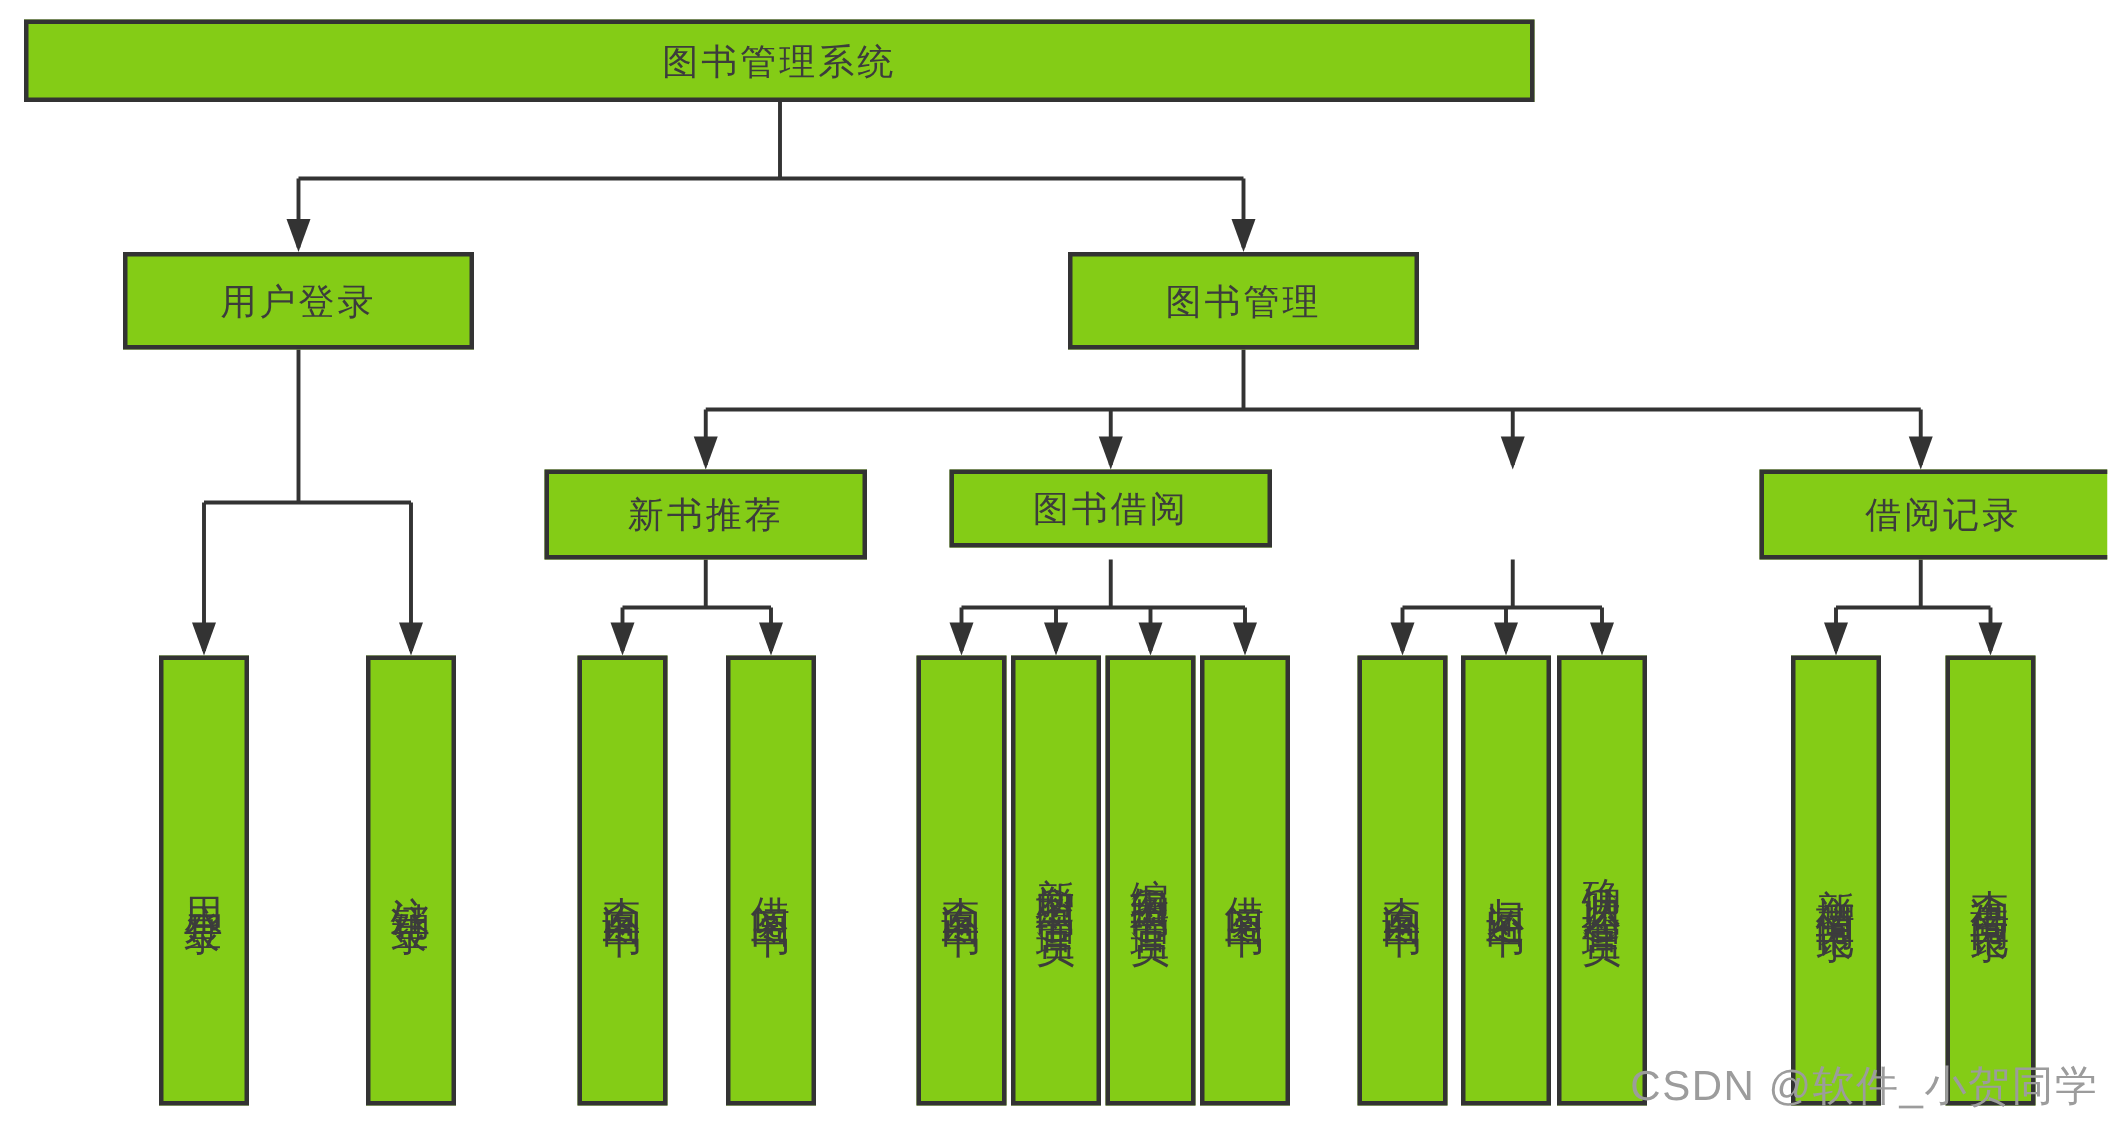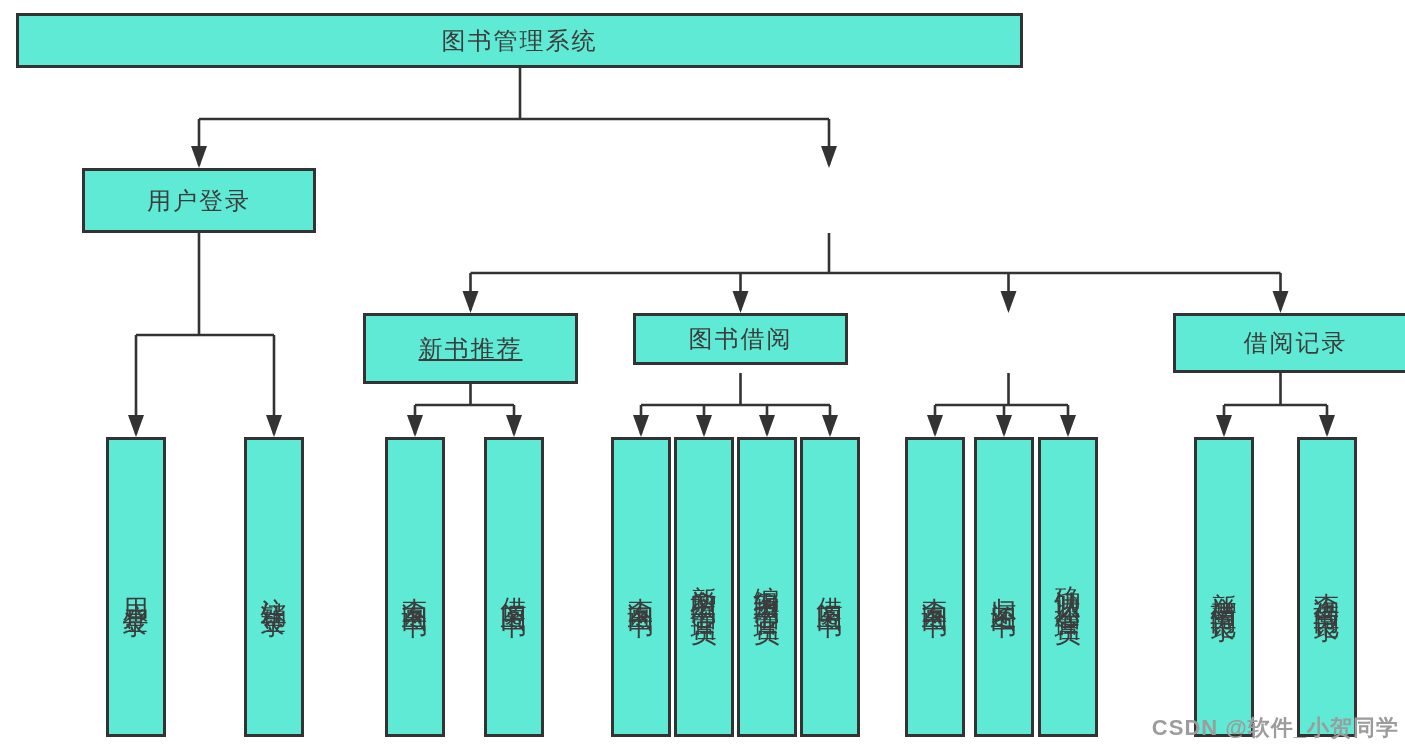--- a/index.html
+++ b/index.html
@@ -9,36 +9,36 @@
     background:var(--background,#ffffff);
     font-family:"Liberation Sans","DejaVu Sans",sans-serif;
     overflow:hidden;
   }
   svg.wires{position:absolute;left:0;top:0;z-index:1;}
   .wires path.edge{stroke:var(--line,#333333);stroke-width:2.6;fill:none;}
   .wires use{fill:var(--line,#333333);}
   .box{
     position:absolute;box-sizing:border-box;
     border:3px solid var(--line,#333333);
-    background:#5eead4;
+    background:#84cc16;
     display:flex;align-items:center;justify-content:center;
     color:var(--text,#3c3c3c);
     z-index:2;
   }
   .hnode{font-size:24px;letter-spacing:2px;}
   .leaf{
     writing-mode:vertical-rl;
     font-size:26px;line-height:1;letter-spacing:5px;
     padding:6px 0;
   }
   .watermark{
     position:absolute;right:6px;bottom:4px;
-    font-size:22px;letter-spacing:1px;
+    font-size:28px;letter-spacing:1px;
     color:var(--watermark,#9c9c9c);
-    z-index:4;white-space:nowrap;font-weight:bold;
+    z-index:4;white-space:nowrap;
   }
 </style>
 </head>
 <body>
 
 <div class="stage">
 
   <svg class="wires" width="1405" height="747" viewBox="0 0 1405 747">
     <defs>
       <path id="arr" d="M -8 -22 L 8 -22 L 0 0 Z"></path>
@@ -70,22 +70,23 @@
       <use href="#arr" x="1004" y="437"></use>
       <use href="#arr" x="1068" y="437"></use>
       <use href="#arr" x="1224" y="437"></use>
       <use href="#arr" x="1327" y="437"></use>
     </g>
   </svg>
 
   <div class="box hnode" style="left:16px;top:13px;width:1007px;height:55px;">图书管理系统</div>
 
   <div class="box hnode" style="left:82px;top:168px;width:234px;height:65px;">用户登录</div>
+  <div class="box hnode" style="left:712px;top:168px;width:234px;height:65px;">图书管理</div>
 
-  <div class="box hnode" style="left:363px;top:313px;width:215px;height:71px;text-decoration:underline;">新书推荐</div>
+  <div class="box hnode" style="left:363px;top:313px;width:215px;height:60px;">新书推荐</div>
   <div class="box hnode" style="left:633px;top:313px;width:215px;height:52px;">图书借阅</div>
   <div class="box hnode" style="left:1173px;top:313px;width:245px;height:60px;">借阅记录</div>
 
   <div class="box leaf" style="left:106px;top:437px;width:60px;height:300px;">用户登录</div>
   <div class="box leaf" style="left:244px;top:437px;width:60px;height:300px;">注销登录</div>
 
   <div class="box leaf" style="left:385px;top:437px;width:60px;height:300px;">查询图书</div>
   <div class="box leaf" style="left:484px;top:437px;width:60px;height:300px;">借阅图书</div>
 
   <div class="box leaf" style="left:611px;top:437px;width:60px;height:300px;">查询图书</div>

